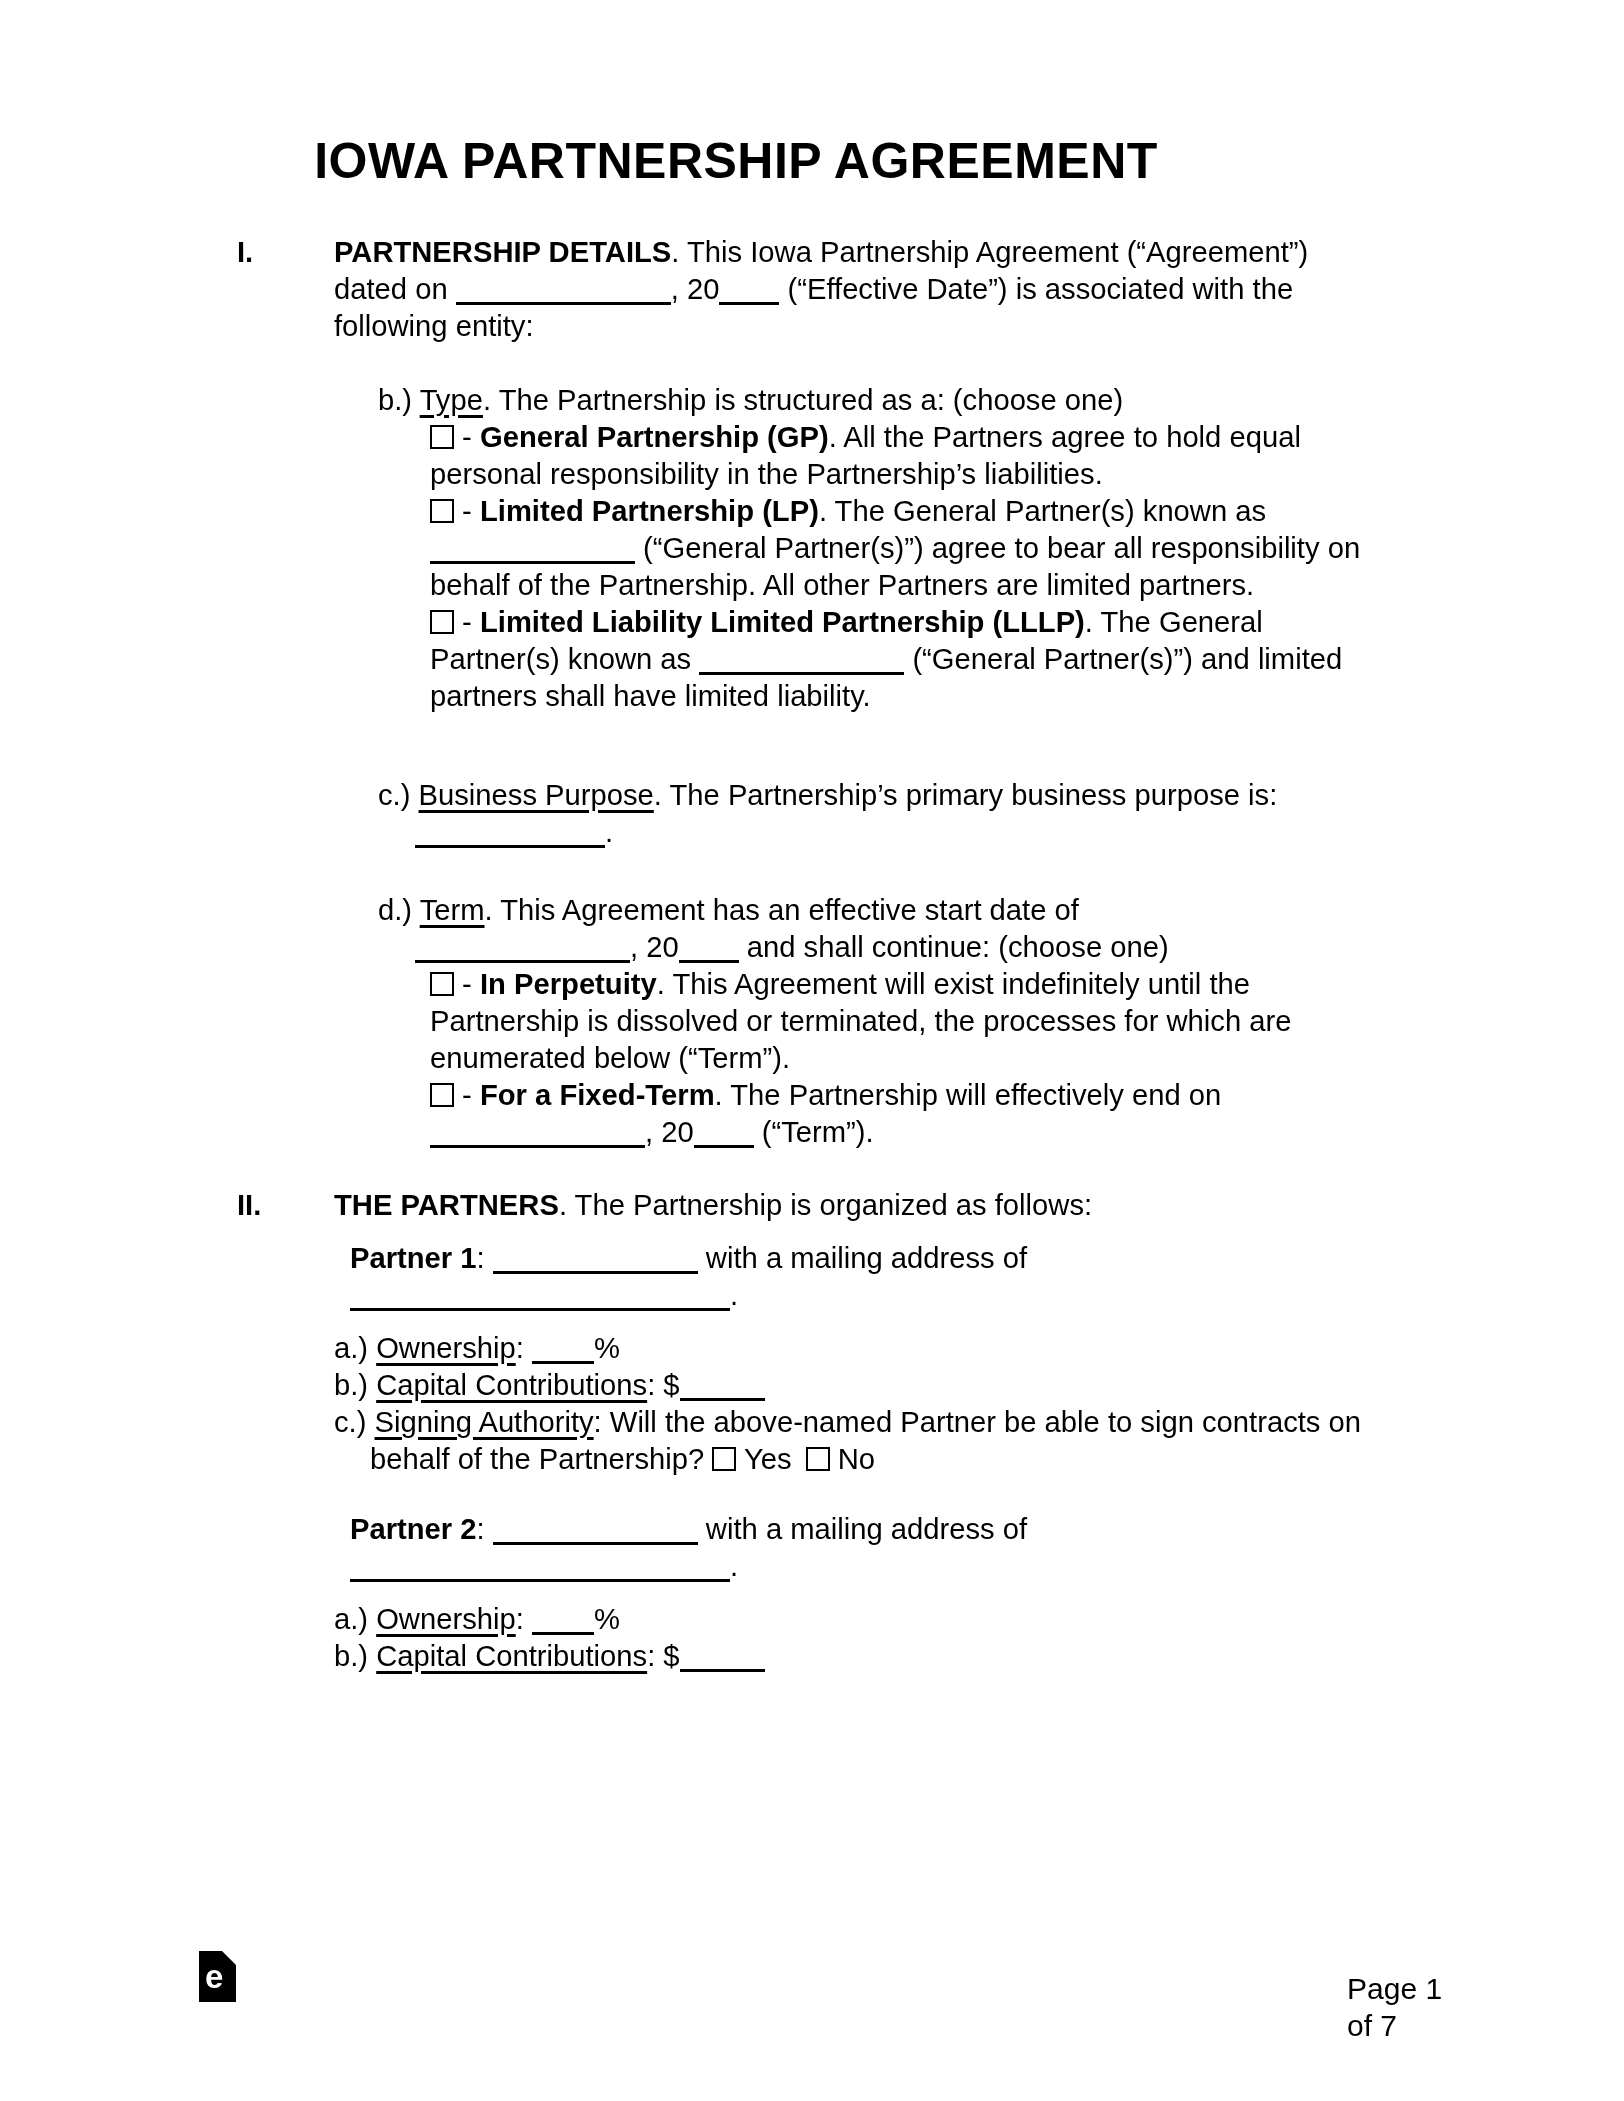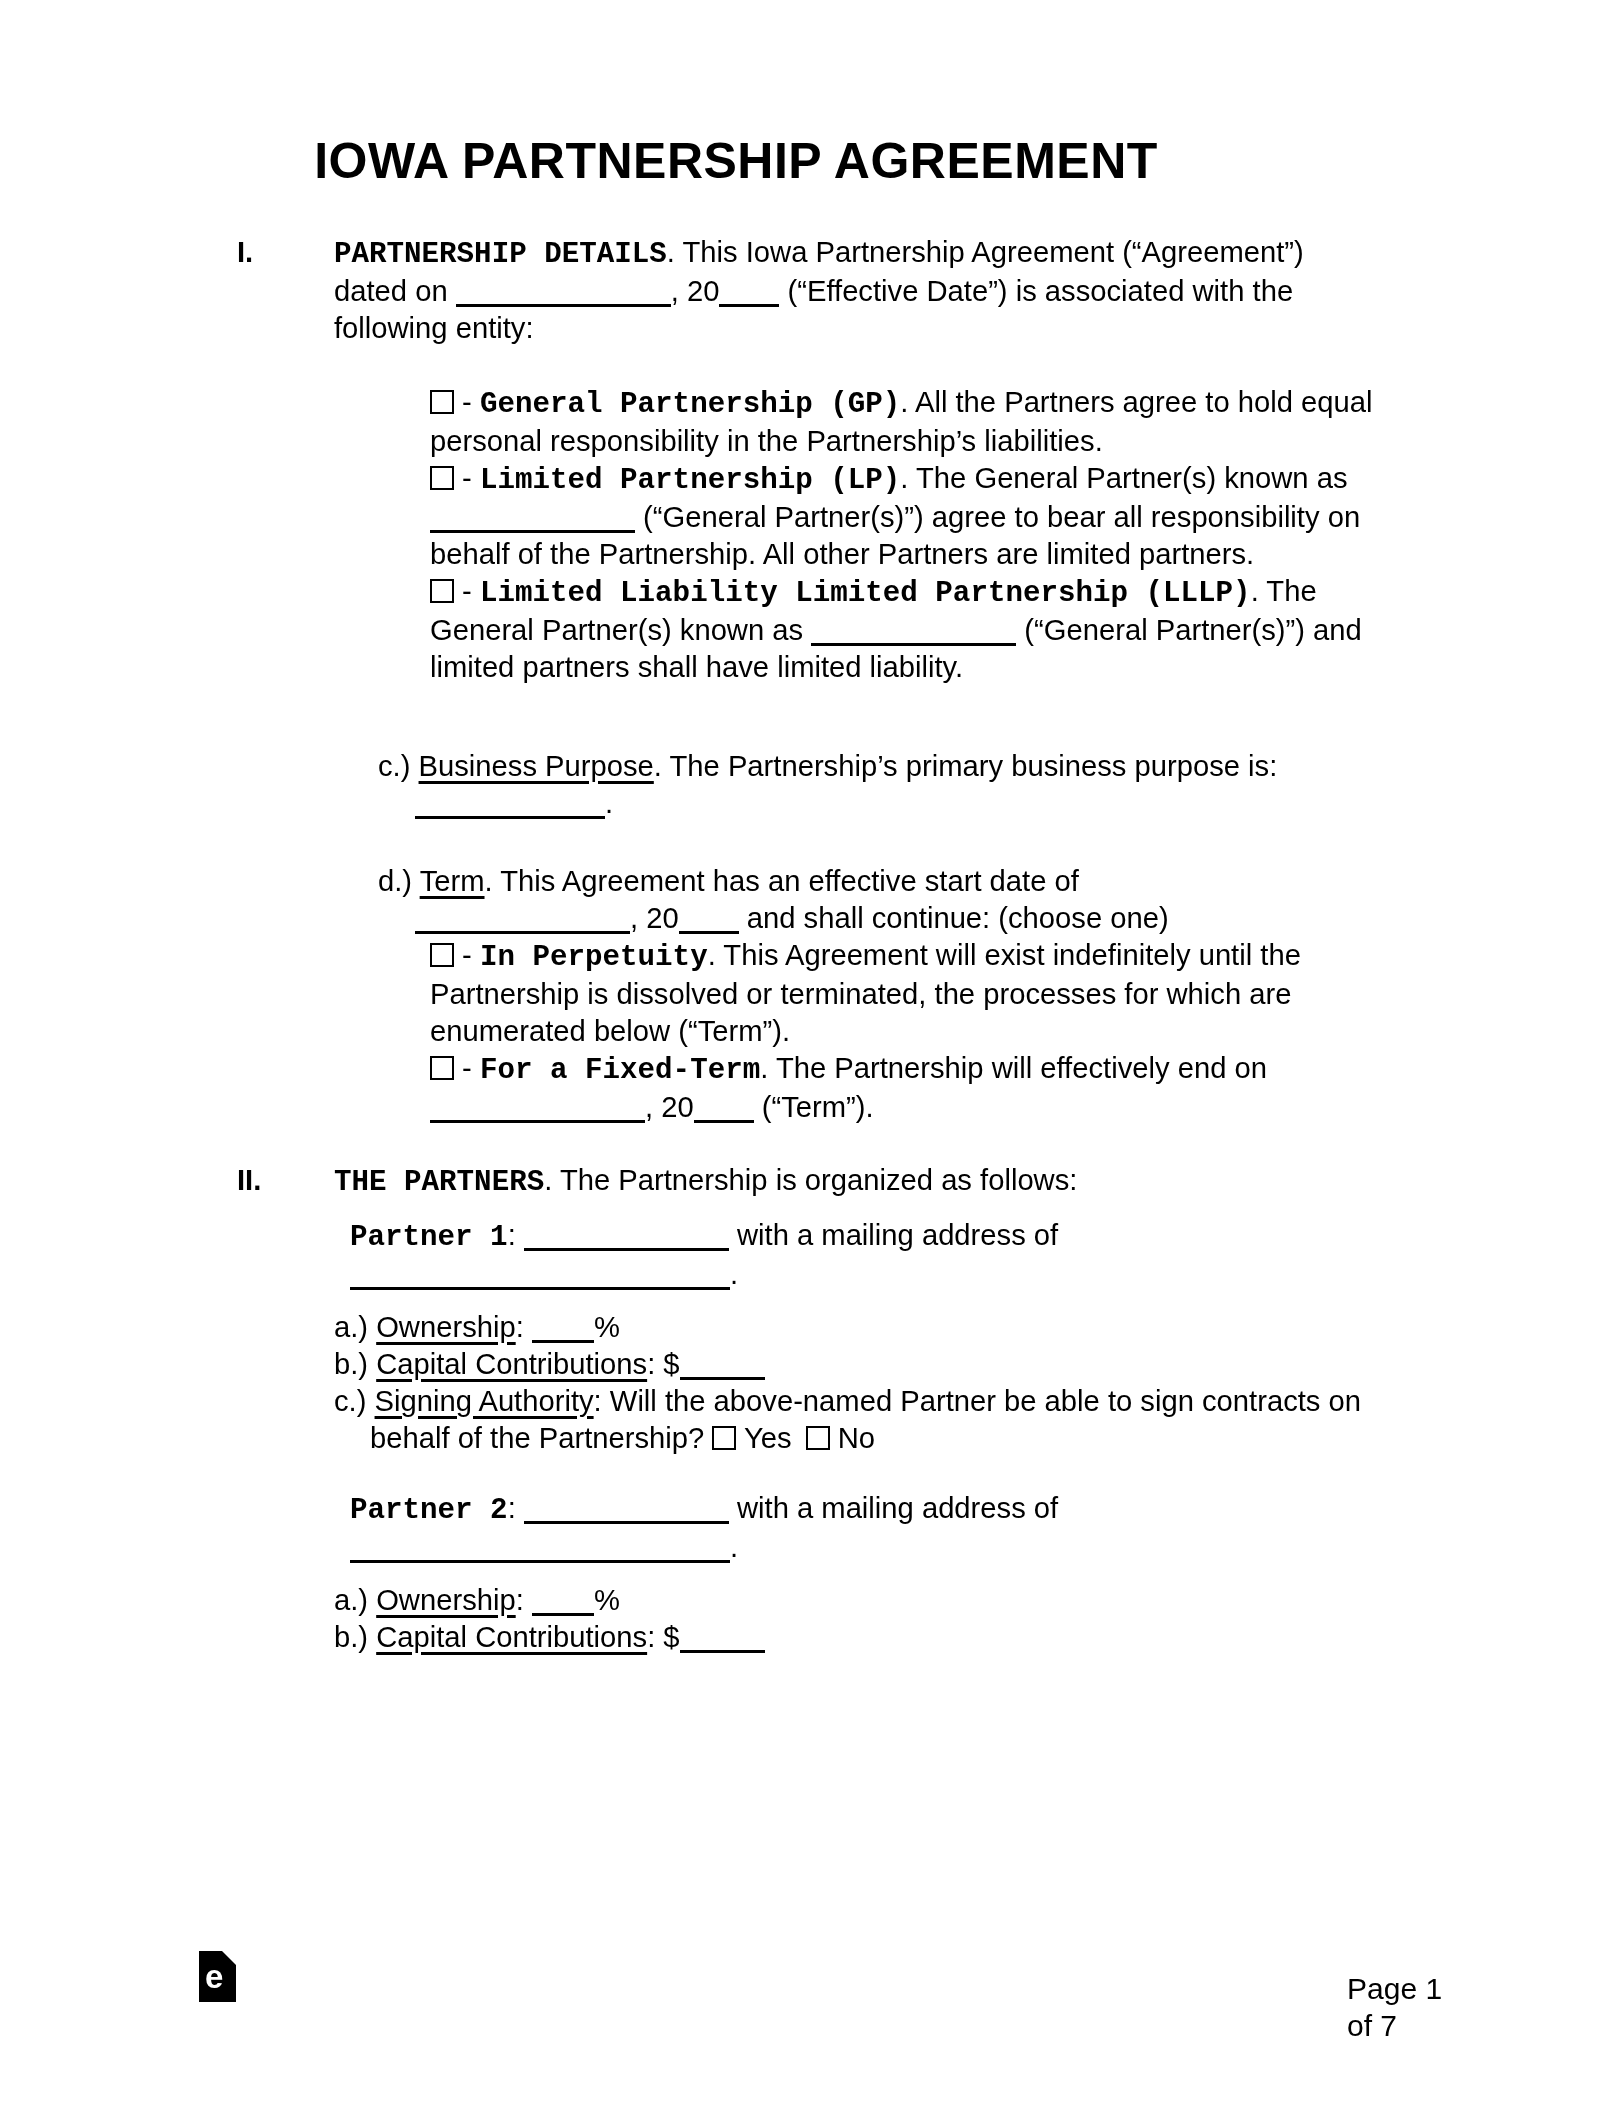--- a/index.html
+++ b/index.html
@@ -17,21 +17,21 @@
   .content { position:absolute; top:234px; left:334px; width:1060px; }
   .section { position:relative; }
   .numeral { position:absolute; left:-97px; top:0; font-weight:bold; }
   .para   { margin:0; }
   .item   { margin-left:44px; padding-left:37px; text-indent:-37px; }
   .lead   { margin:0 0 0 44px; padding-left:37px; text-indent:-37px; }
   .choice { margin:0 0 0 96px; }
   .pline  { margin:16px; }
   .pitem  { margin:0; }
   .pitem.hang { padding-left:36px; text-indent:-36px; }
-  .b  { font-weight:bold;font-family:Liberation Mono, monospace; }
+  .b  { font-weight:bold; }
   .ul { text-decoration:underline; text-decoration-thickness:2.5px; text-underline-offset:5px; }
   .bl { display:inline-block; height:28px; border-bottom:3px solid #000; vertical-align:-6px; }
   .cb {
     display:inline-block; width:20px; height:20px;
     border:2.5px solid #000; vertical-align:-2px; background:#fff;
   }
   .logo {
     position:absolute; left:199px; top:1951px; width:37px; height:51px;
     background:#000;
   }
@@ -62,20 +62,23 @@
       <span class="numeral">I.</span>
 
       <div class="para" style="margin-bottom:37px">
         <span class="b">PARTNERSHIP DETAILS</span><span>. This Iowa Partnership Agreement (“Agreement”)</span><br>
         <span>dated on </span><span class="bl" style="width:215px"></span><span>, 20</span><span class="bl" style="width:60px"></span><span> (“Effective Date”) is associated with the</span><br>
         <span>following entity:</span>
       </div>
 
 
       <div style="margin-bottom:62px">
+        <div class="lead">
+          <span>b.) </span><span class="ul">Type</span><span>. The Partnership is structured as a: (choose one)</span>
+        </div>
         <div class="choice">
           <span class="cb"></span><span> - </span><span class="b">General Partnership (GP)</span><span>. All the Partners agree to hold equal personal responsibility in the Partnership’s liabilities.</span>
         </div>
         <div class="choice">
           <span class="cb"></span><span> - </span><span class="b">Limited Partnership (LP)</span><span>. The General Partner(s) known as</span><br>
           <span class="bl" style="width:205px"></span><span> (“General Partner(s)”) agree to bear all responsibility on behalf of the Partnership. All other Partners are limited partners.</span>
         </div>
         <div class="choice">
           <span class="cb"></span><span> - </span><span class="b">Limited Liability Limited Partnership (LLLP)</span><span>. The General Partner(s) known as </span><span class="bl" style="width:205px"></span><span> (“General Partner(s)”) and limited partners shall have limited liability.</span>
         </div>

